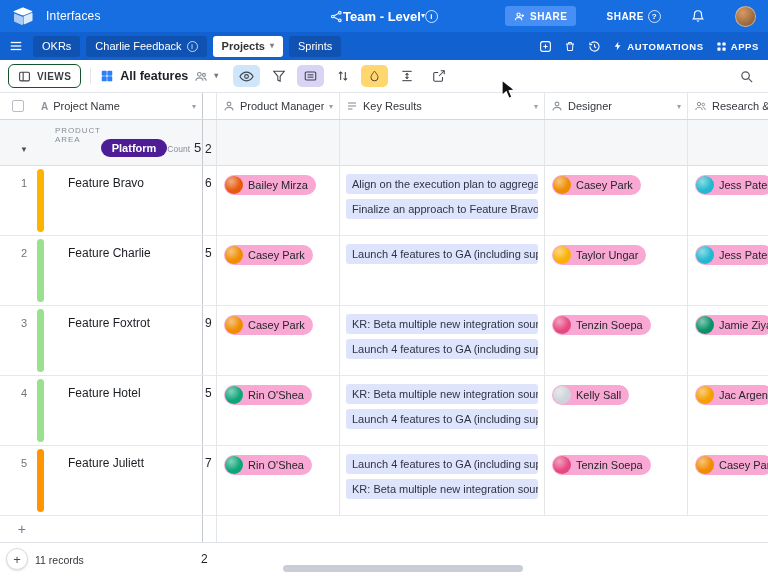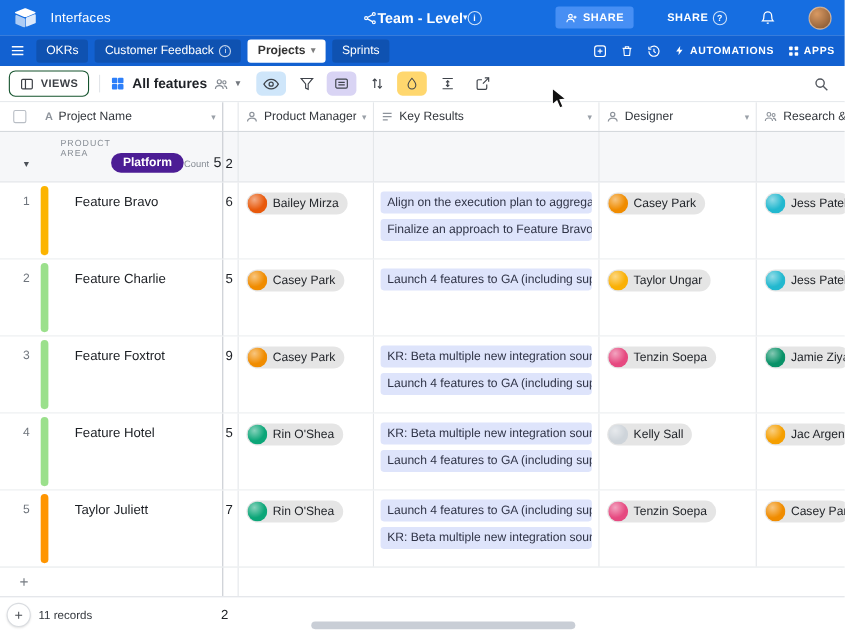--- a/index.html
+++ b/index.html
@@ -71,21 +71,21 @@
   .g-count-label{font-size:8.5px;color:#878d95}
   .g-count-num{font-size:13px;color:#24272c}
   .g-num{display:flex;align-items:flex-end;padding:0 0 9px 2px;font-size:12px;color:#1d2025}
 
   .row{height:70px;border-bottom:1px solid #e6e9ec;background:#fff}
   .gutter-num{display:flex;justify-content:flex-end;align-items:flex-start;padding:11px 8px 0 0;font-size:11px;color:#6e747c}
   .name-cell{padding:10px 6px 0 33px;font-size:12px;color:#1b1e23;cursor:pointer}
   .colorbar{position:absolute;left:2px;top:3px;bottom:3px;width:7px;border-radius:4px}
   .num-cell{padding:10px 0 0 2px;font-size:12px;color:#1d2025;overflow:hidden;cursor:pointer}
   .pill-cell{padding:9px 7px 0 7px;cursor:pointer;overflow:hidden}
-  .person{display:inline-flex;align-items:center;gap:5px;background:#e5e5e5;border-radius:10px;height:20px;padding:0 8px 0 1px;max-width:100%;overflow:hidden}
+  .person{display:inline-flex;align-items:center;gap:5px;background:#f9a8d4;border-radius:10px;height:20px;padding:0 8px 0 1px;max-width:100%;overflow:hidden}
   .avatar{width:18px;height:18px;border-radius:50%;flex:none;background-image:radial-gradient(circle at 35% 30%,rgba(255,255,255,.5),rgba(255,255,255,0) 55%)}
   .pname{font-size:11px;color:#23262b;white-space:nowrap}
   .kr-cell{padding:8px 6px 0 6px;cursor:pointer;overflow:hidden}
   .kr{display:block;height:20px;line-height:20px;background:#dee4fb;border-radius:3px;font-size:11px;color:#2f3346;padding:0 6px;margin-bottom:5px;white-space:nowrap;overflow:hidden}
 
   .addrow{height:26px}
   .addrow .cell{height:26px}
   .add-plus{display:flex;align-items:center;justify-content:flex-end;padding-right:9px;font-size:14px;color:#757b82;cursor:pointer;height:100%}
 
   
@@ -157,21 +157,21 @@
         <line x1="3" y1="6" x2="21" y2="6"></line>
         <line x1="3" y1="12" x2="21" y2="12"></line>
         <line x1="3" y1="18" x2="21" y2="18"></line>
       </svg>
   </span>
 
   <div class="tab">
       <span>OKRs</span>
     </div>
   <div class="tab">
-    <span>Customer Feedback</span>
+    <span>Charlie Feedback</span>
     <span class="mini-i">i</span>
   </div>
   <div class="tab active">
     <span>Projects</span>
     <span class="caret">▾</span>
   </div>
   <div class="tab">
       <span>Sprints</span>
     </div>
 
@@ -514,21 +514,21 @@
         </span>
     </div>
   </div>
 
   <div class="row">
     <div class="cell gutter gutter-num">
         <span>5</span>
       </div>
     <div class="cell freeze name-cell">
       <span class="colorbar" style="background-color: rgb(255, 149, 0);"></span>
-      <span>Taylor Juliett</span>
+      <span>Feature Juliett</span>
     </div>
     <div class="cell num-cell"><span>7</span></div>
     <div class="cell pill-cell">
       <span class="person">
           <span class="avatar" style="background-color: rgb(12, 166, 120);"></span>
           <span class="pname">Rin O'Shea</span>
         </span>
     </div>
     <div class="cell kr-cell">
       <span class="kr">Launch 4 features to GA (including suppo</span>

